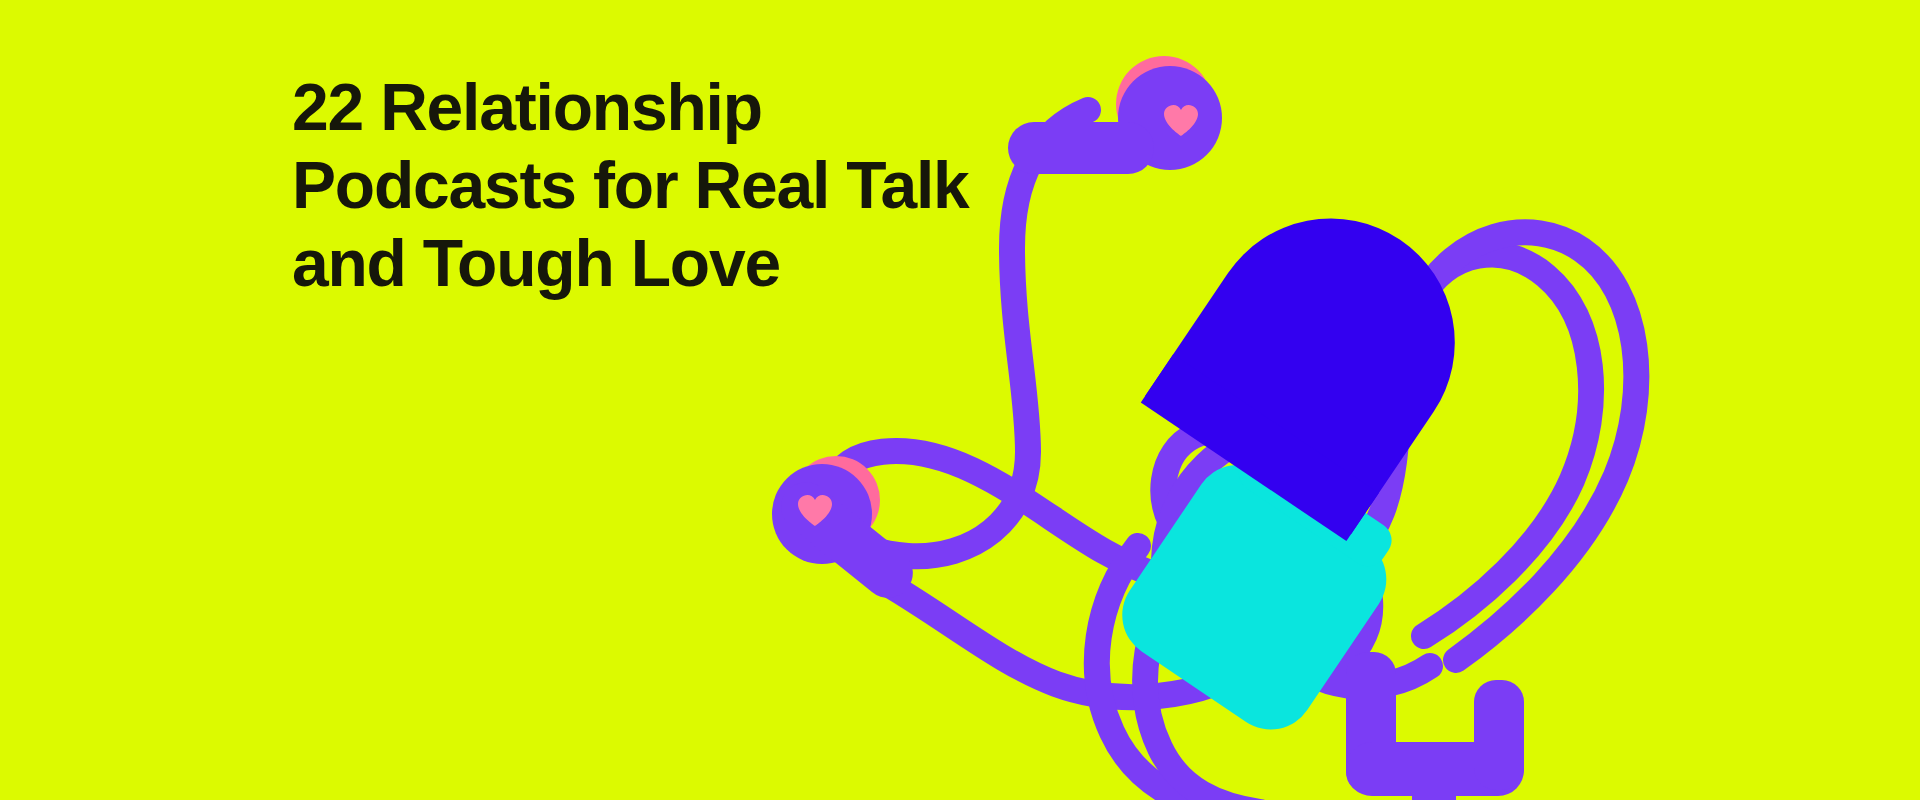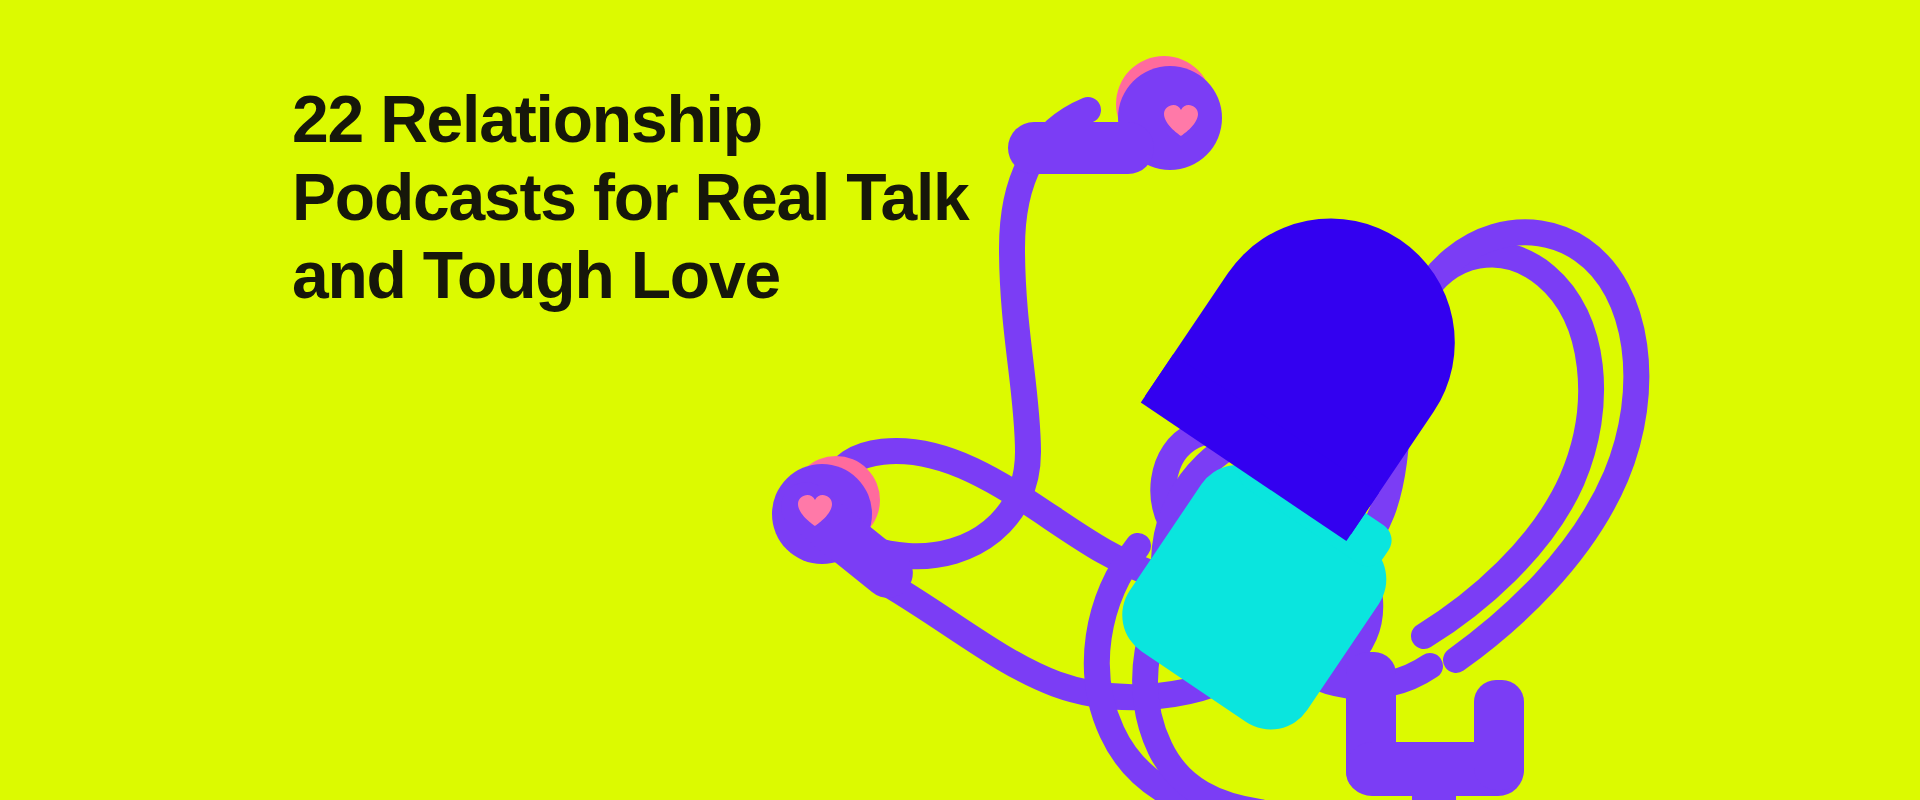--- a/index.html
+++ b/index.html
@@ -21,21 +21,21 @@
     width:1920px;
     height:800px;
     background:#DCFA00;
     overflow:hidden;
   }
 
   
   .headline-block {
     position:absolute;
     left:292px;
-    top:80px;
+    top:68px;
     width:760px;
     z-index:5;
   }
 
   .headline {
     font-family:"Liberation Sans", sans-serif;
     font-weight:bold;
     font-size:66px;
     line-height:78px;
     letter-spacing:-1.2px;

